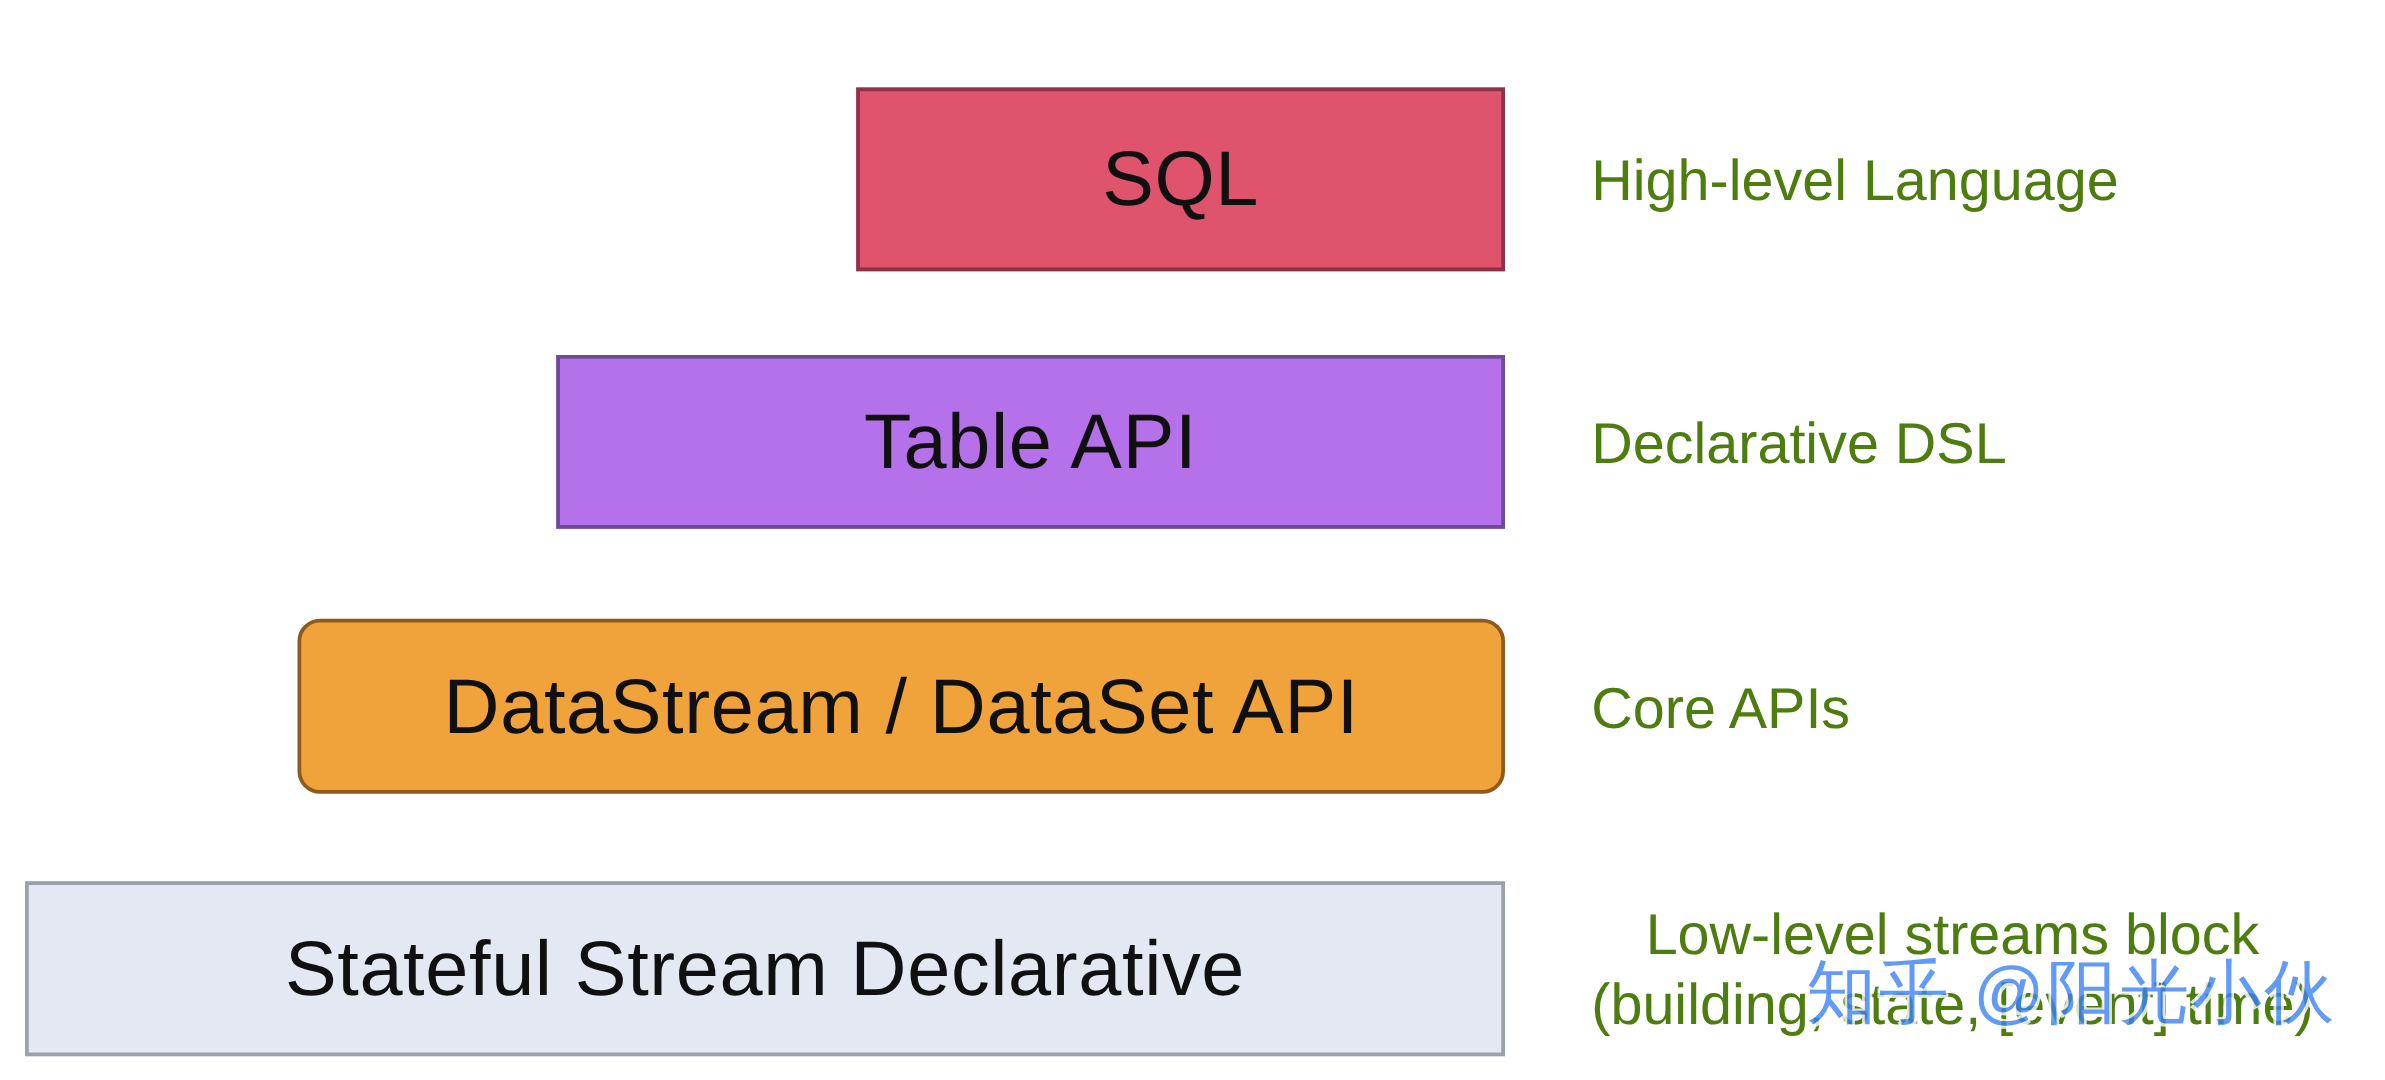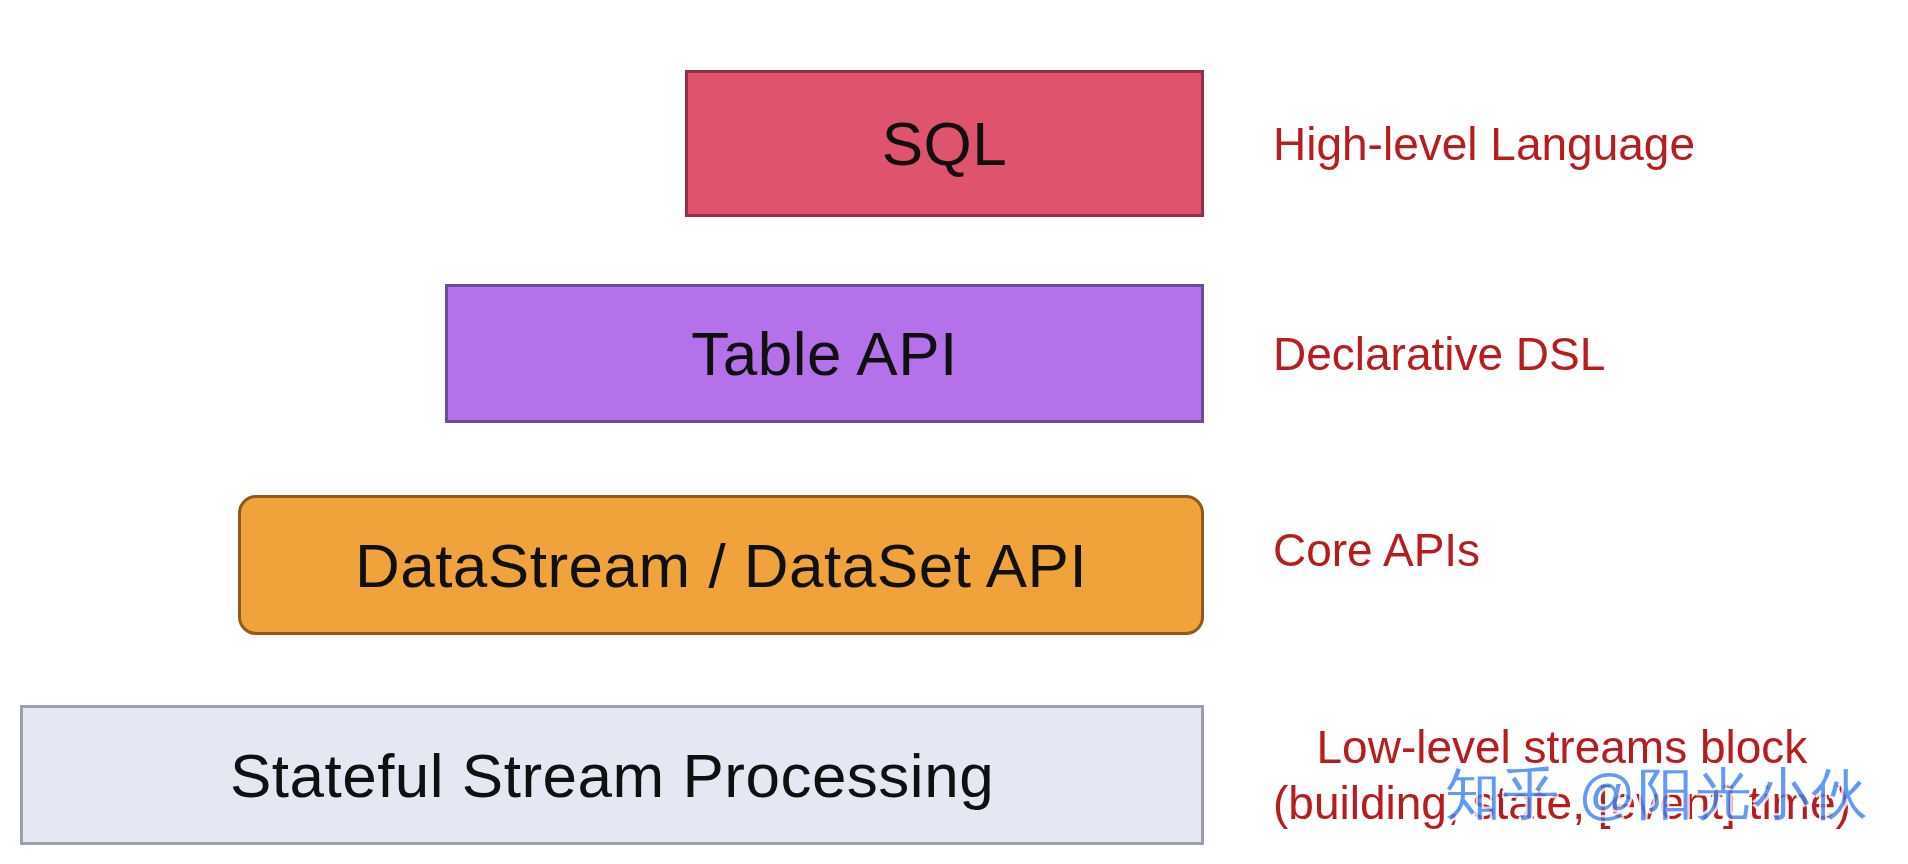--- a/index.html
+++ b/index.html
@@ -29,31 +29,31 @@
     white-space: nowrap;
   }
   .layer-ann {
     position: absolute;
     left: 1273px;
     display: flex;
     flex-direction: column;
     justify-content: center;
     font-size: 46px;
     line-height: 56px;
-    color: #b91c1c;
+    color: #4d7c0f;
     white-space: nowrap;
   }
   
   .box-0 { left: 685px; top: 70px;  width: 519px;  height: 147px; }
   .box-1 { left: 445px; top: 284px; width: 759px;  height: 139px; }
   .box-2 { left: 238px; top: 495px; width: 966px;  height: 140px; border-radius: 18px; }
   .box-3 { left: 20px;  top: 705px; width: 1184px; height: 140px; }
   .ann-0 { top: 70px;  height: 147px; }
   .ann-1 { top: 284px; height: 139px; }
-  .ann-2 { top: 480px; height: 140px; }
+  .ann-2 { top: 496px; height: 140px; }
   .ann-3 { top: 705px; height: 140px; }
   .watermark {
     position: absolute;
     left: 1445px;
     top: 757px;
     font-size: 56px;
     letter-spacing: 2px;
     opacity: 0.8;
     white-space: nowrap;
     text-shadow:
@@ -84,21 +84,21 @@
   </div>
 
   <div class="layer-box box-2" style="background-color: rgb(240, 163, 58); border-color: rgb(143, 90, 29);">
     <span>DataStream / DataSet API</span>
   </div>
   <div class="layer-ann ann-2">
     <span>Core APIs</span>
   </div>
 
   <div class="layer-box box-3" style="background-color: rgb(227, 232, 242); border-color: rgb(155, 161, 172);">
-    <span>Stateful Stream Processing</span>
+    <span>Stateful Stream Declarative</span>
   </div>
   <div class="layer-ann ann-3">
     <span>Low-level streams block</span>
     <span>(building, state, [event] time)</span>
   </div>
 
   <div class="watermark" style="color: #3b82f6;">知乎 @阳光小伙</div>
 
 </div>
 

